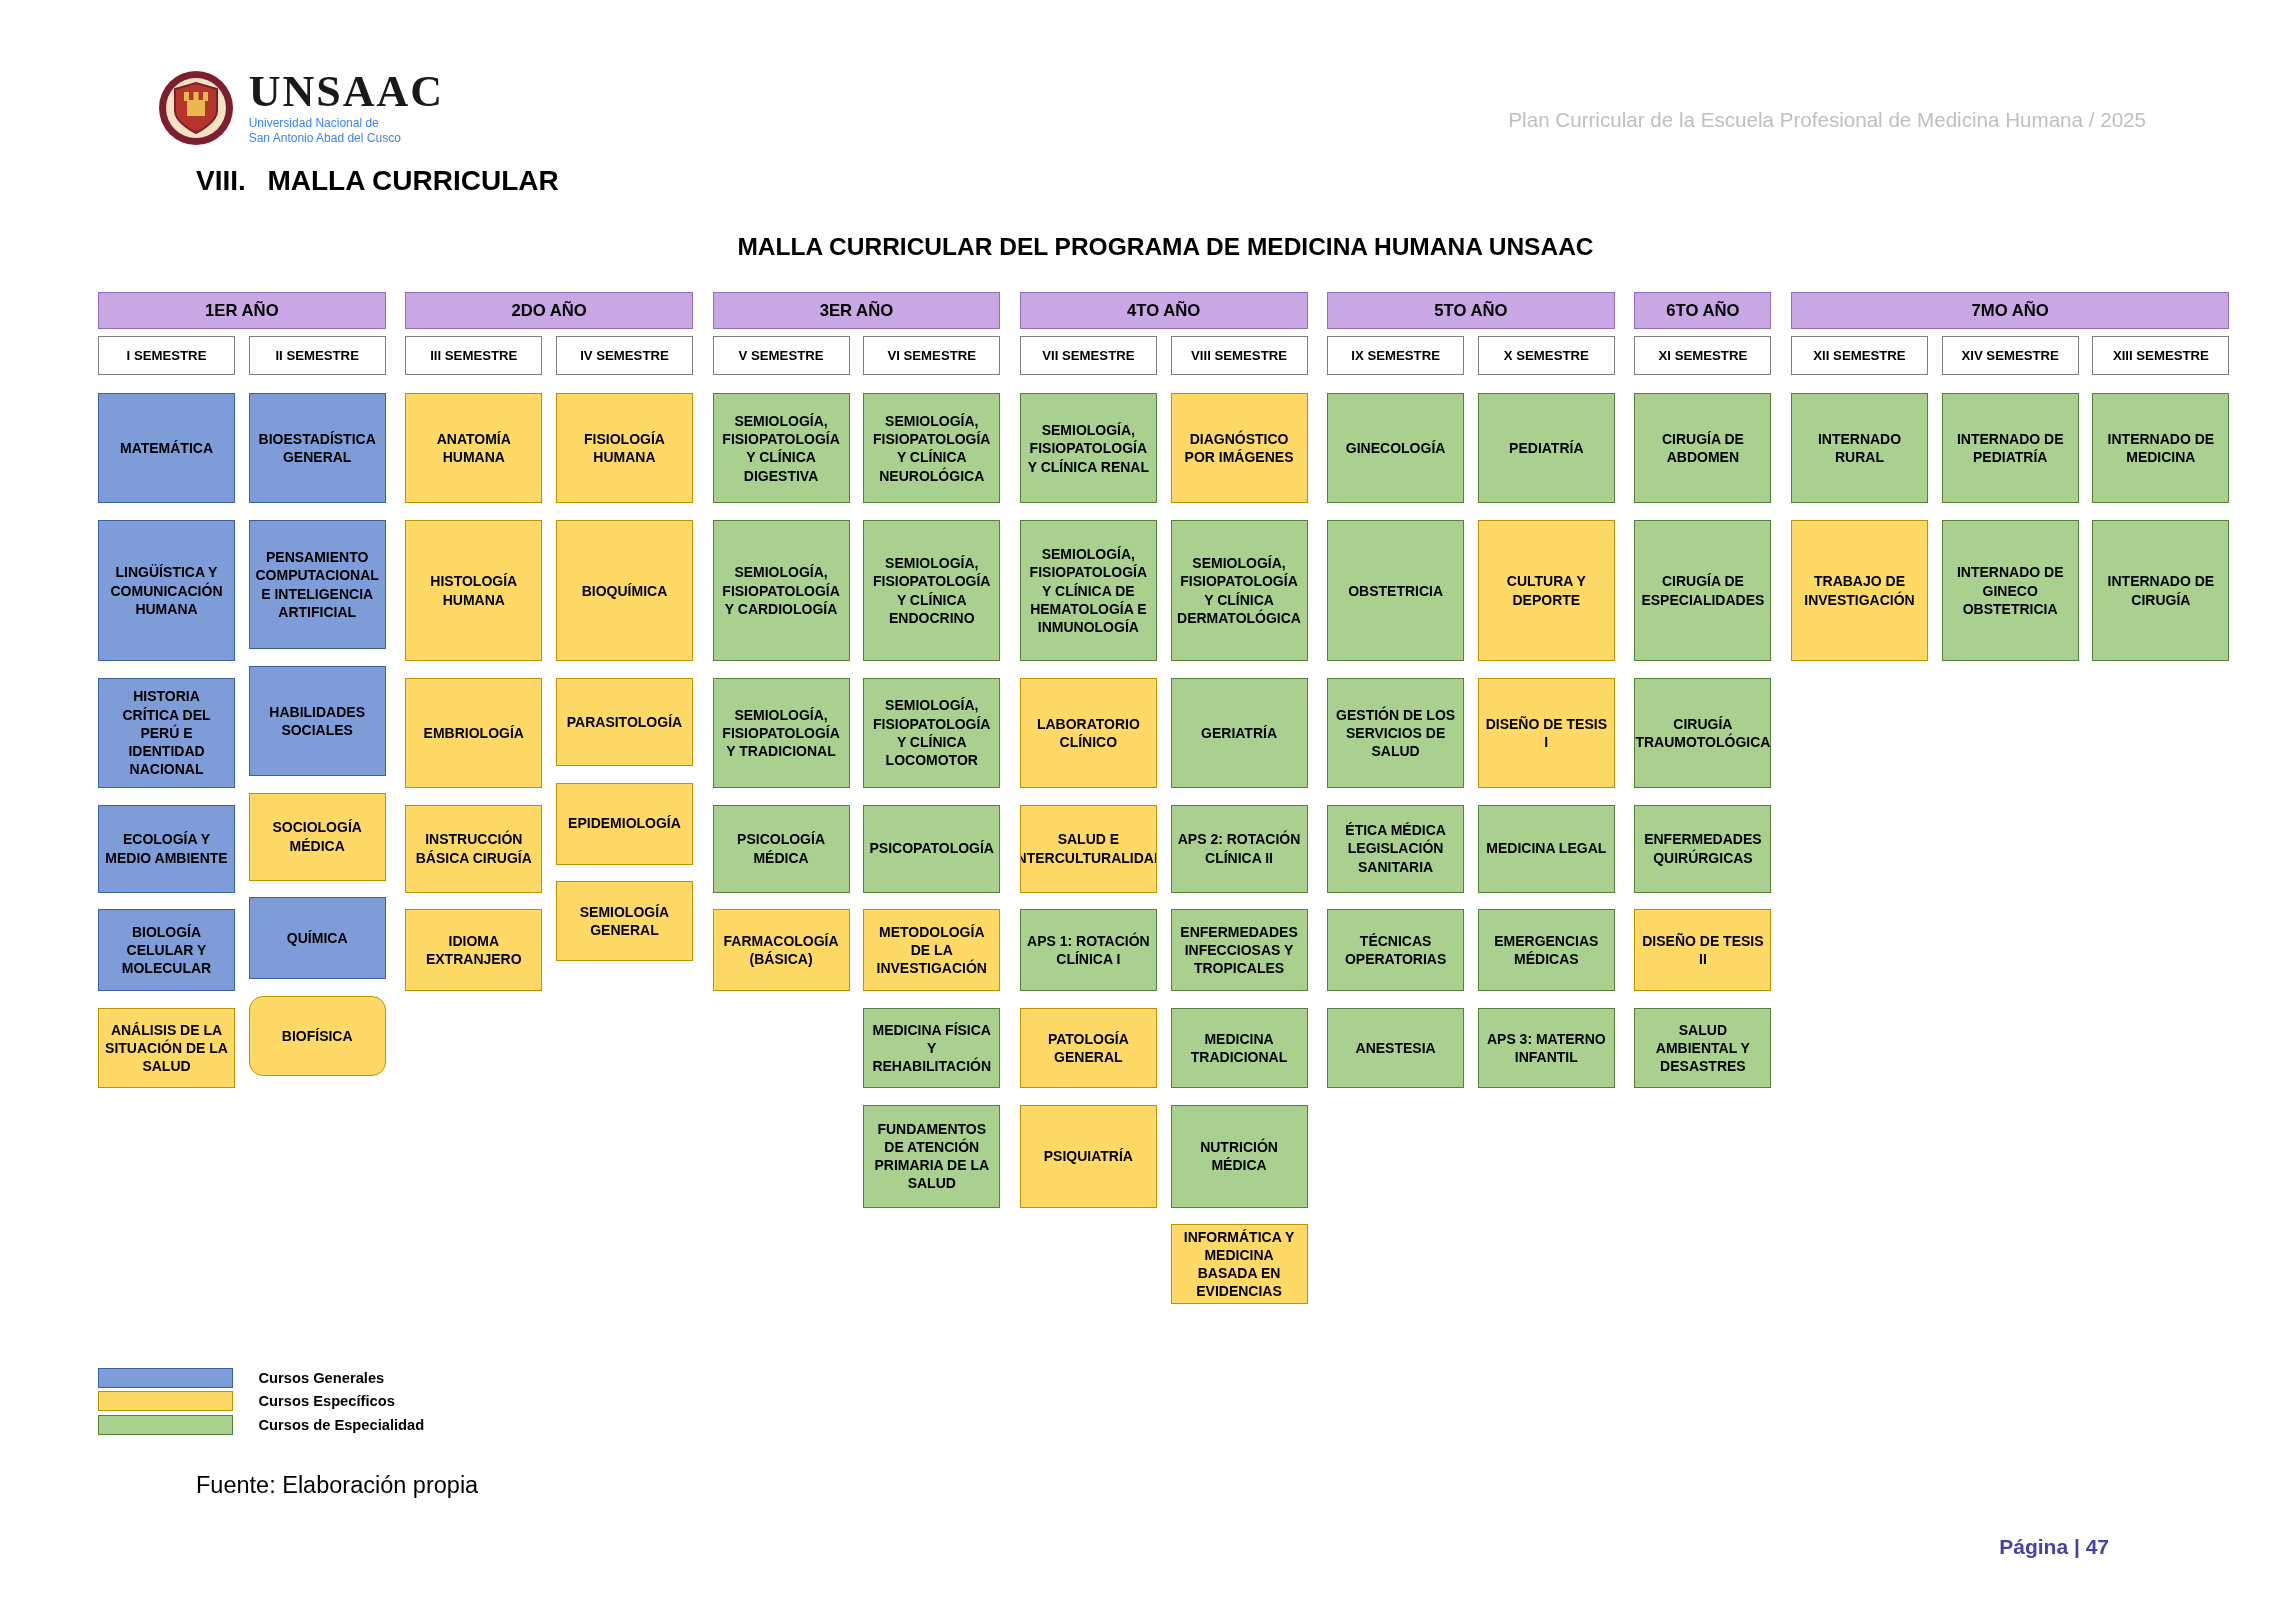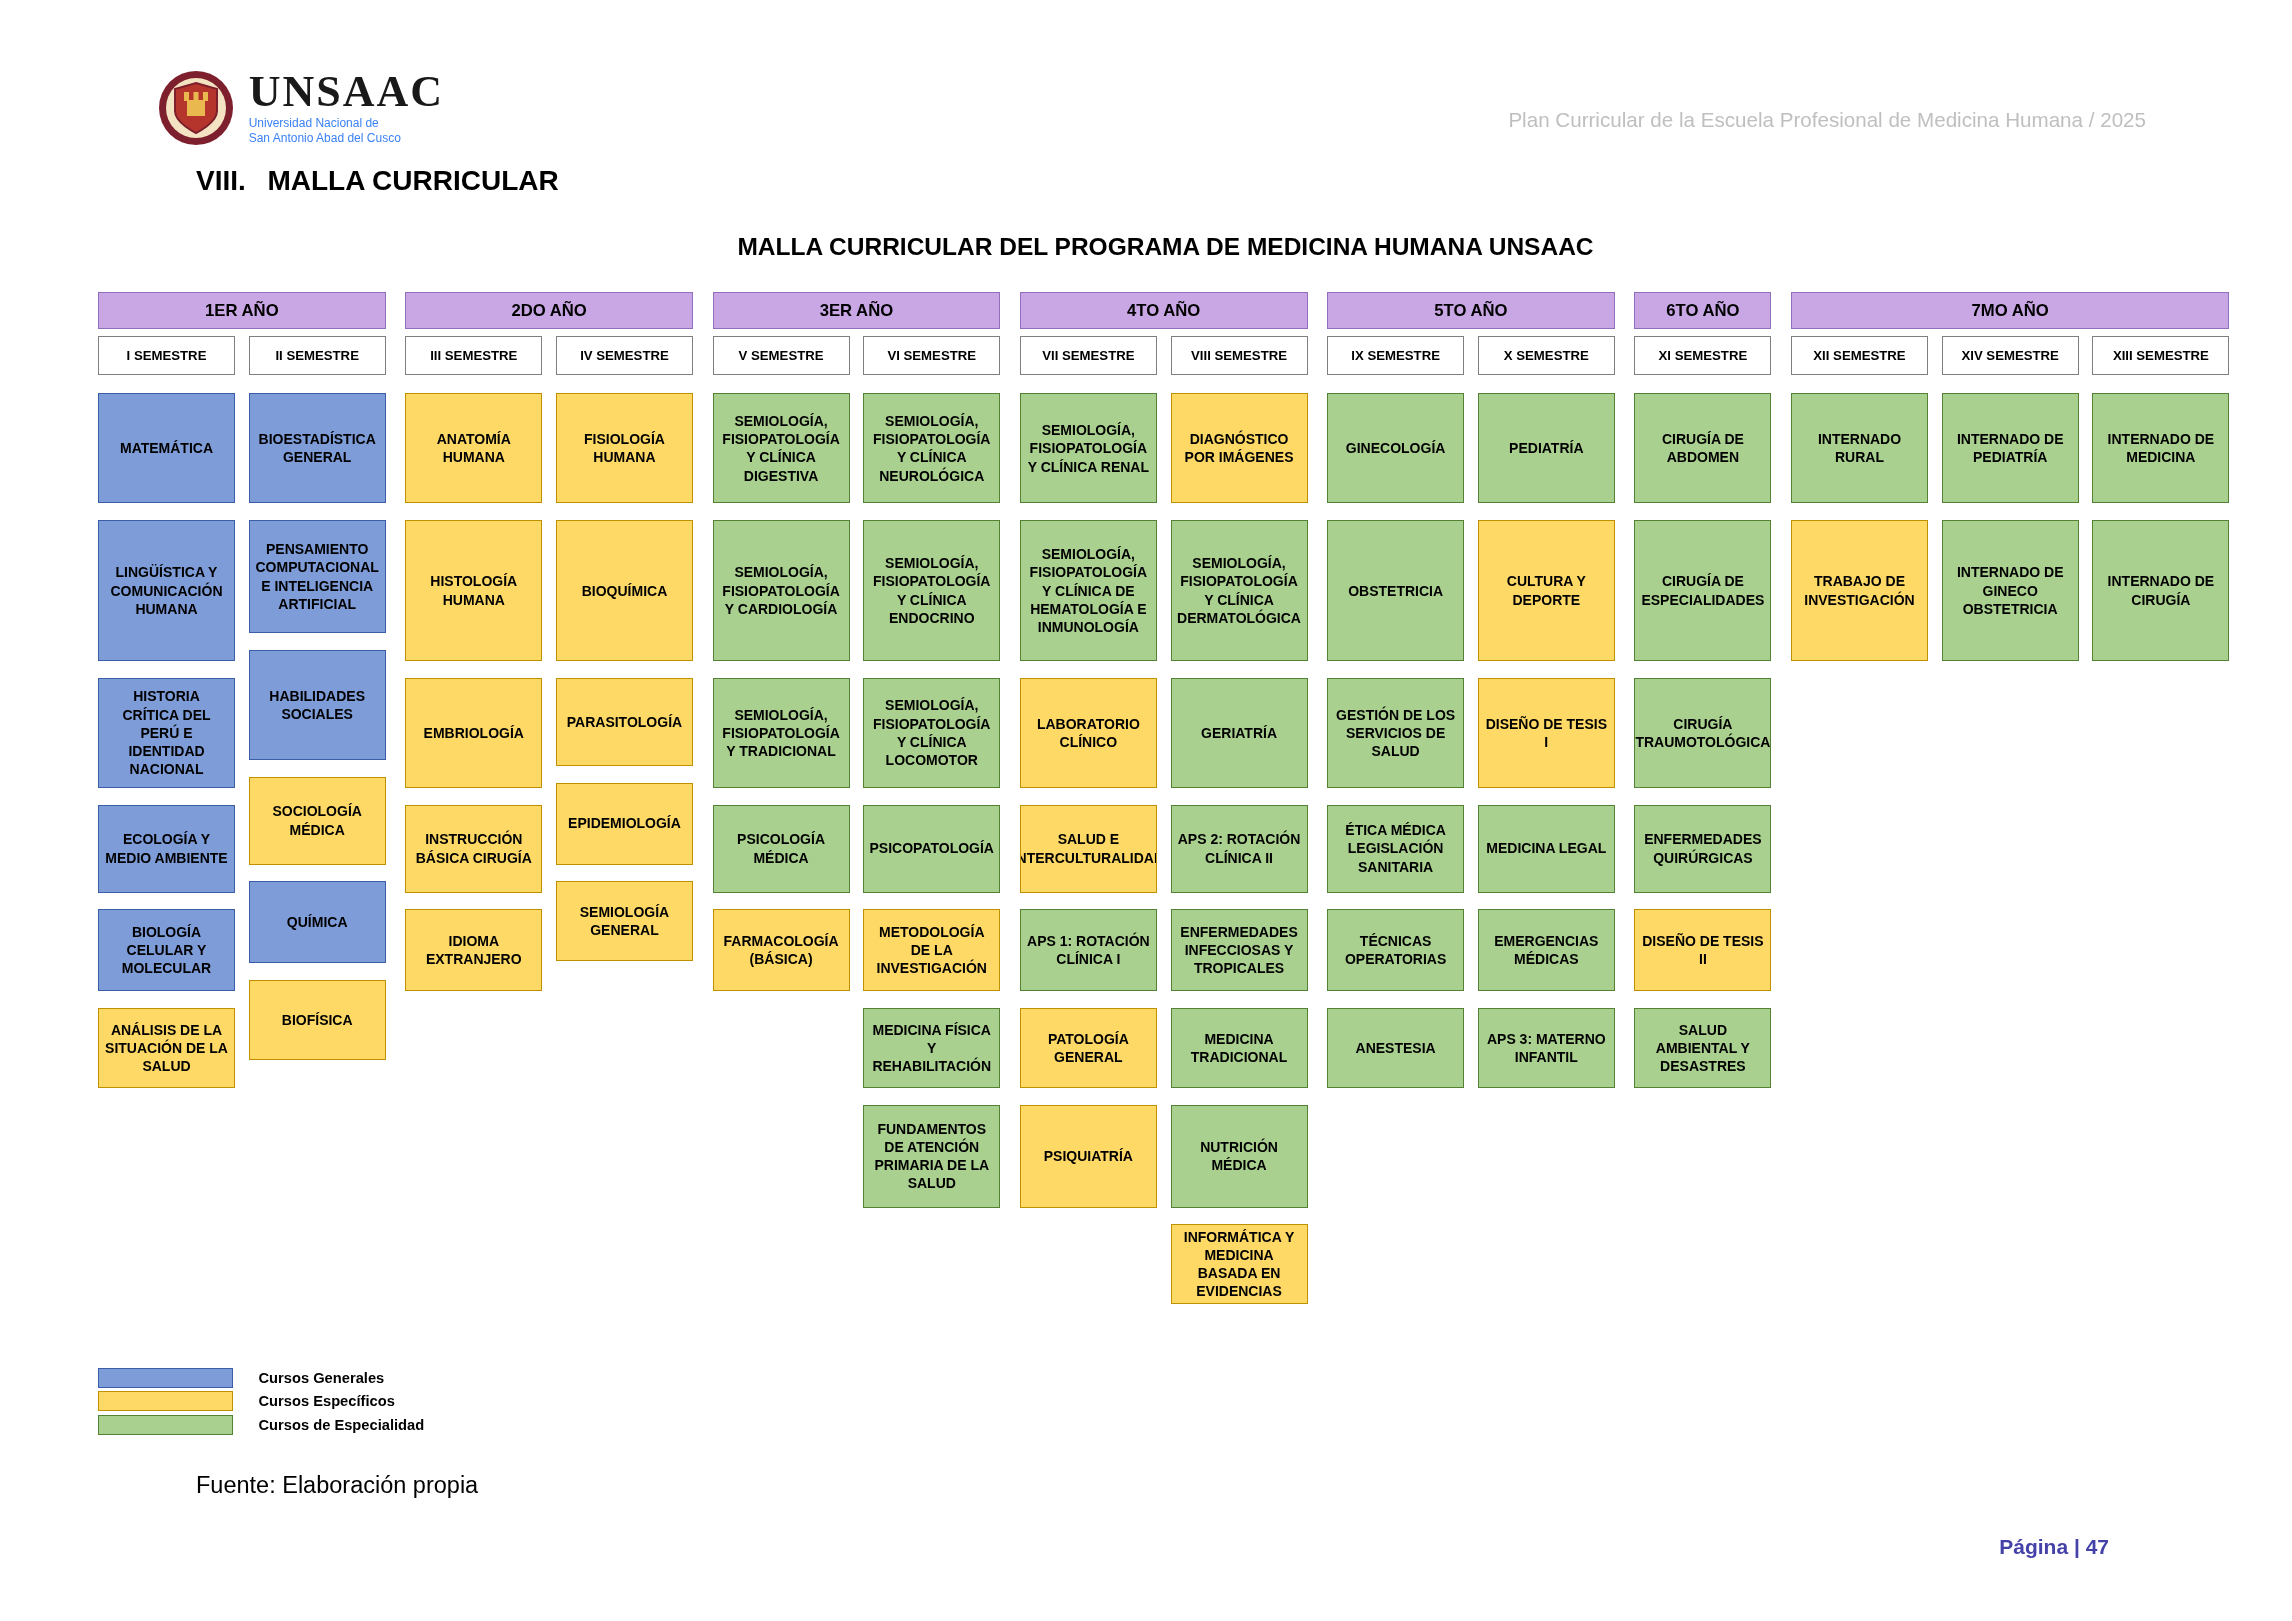--- a/index.html
+++ b/index.html
@@ -91,25 +91,25 @@
             <div class="course general" style="height: 110px;">MATEMÁTICA</div>
             <div class="course general" style="height: 141px;">LINGÜÍSTICA Y COMUNICACIÓN HUMANA</div>
             <div class="course general" style="height: 110px;">HISTORIA CRÍTICA DEL PERÚ E IDENTIDAD NACIONAL</div>
             <div class="course general" style="height: 88px;">ECOLOGÍA Y MEDIO AMBIENTE</div>
             <div class="course general" style="height: 82px;">BIOLOGÍA CELULAR Y MOLECULAR</div>
             <div class="course especifico" style="height: 80px;">ANÁLISIS DE LA SITUACIÓN DE LA SALUD</div>
           </div>
           <div class="sem-col">
             <div class="sem-header">II SEMESTRE</div>
             <div class="course general" style="height: 110px;">BIOESTADÍSTICA GENERAL</div>
-            <div class="course general" style="height: 113px;">PENSAMIENTO COMPUTACIONAL E INTELIGENCIA ARTIFICIAL</div>
+            <div class="course general" style="height: 129px;">PENSAMIENTO COMPUTACIONAL E INTELIGENCIA ARTIFICIAL</div>
             <div class="course general" style="height: 110px;">HABILIDADES SOCIALES</div>
             <div class="course especifico" style="height: 88px;">SOCIOLOGÍA MÉDICA</div>
             <div class="course general" style="height: 82px;">QUÍMICA</div>
-            <div class="course especifico" style="height: 80px;">BIOFÍSICA</div>
+            <div class="course especifico" style="height: 80px; border-radius: 14px;">BIOFÍSICA</div>
           </div>
         </div>
       </div>
       <div class="year-group">
         <div class="year-header">2DO AÑO</div>
         <div class="sem-row">
           <div class="sem-col">
             <div class="sem-header">III SEMESTRE</div>
             <div class="course especifico" style="height: 110px;">ANATOMÍA HUMANA</div>
             <div class="course especifico" style="height: 141px;">HISTOLOGÍA HUMANA</div>

